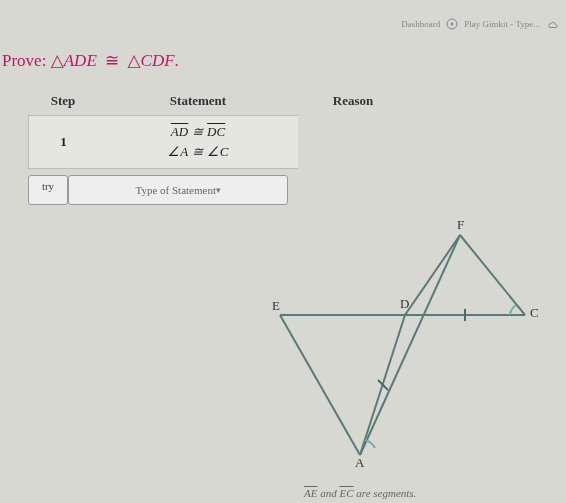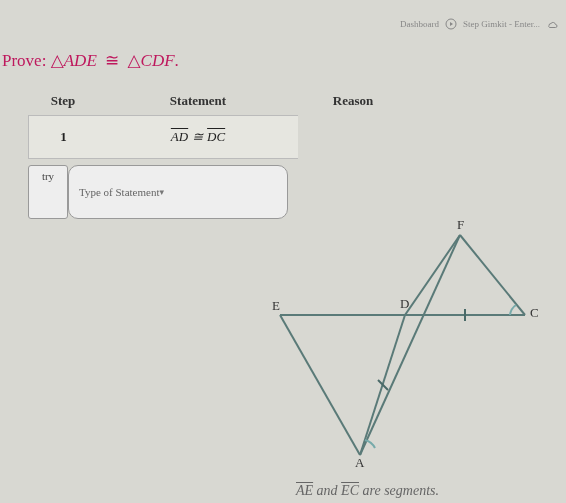--- a/index.html
+++ b/index.html
@@ -75,25 +75,25 @@
       color: #444;
       cursor: pointer;
       width: 40px;
       text-align: center;
     }
     .stmt-select {
       flex: 1;
       border: 1px solid #999;
       background: #eee;
       font-size: 11px;
-      padding: 20px 10px;
-      border-radius: 10px;
+      padding: 8px 10px;
+      border-radius: 3px;
       color: #666;
       display: flex;
-      justify-content: flex-start;
+      justify-content: center;
       align-items: center;
       cursor: pointer;
       max-width: 220px;
     }
     .chev { font-size: 9px; color: #777; }
     .figure {
       position: absolute;
       left: 230px;
       top: 205px;
       width: 320px;
@@ -101,37 +101,37 @@
     }
     .lbl {
       position: absolute;
       font-size: 13px;
       color: #333;
       font-family: 'Times New Roman', serif;
     }
     .footnote {
       position: absolute;
       bottom: 4px;
-      left: 296px;
-      font-size: 14px;
+      left: 304px;
+      font-size: 11px;
       color: #666;
       font-style: italic;
       font-family: Liberation Serif, serif;
     }
   </style>
 </head>
 <body>
 
 <div class="topbar">
   <span>Dashboard</span>
   <svg class="icon" viewBox="0 0 24 24">
       <circle cx="12" cy="12" r="10" fill="none" stroke="#888" stroke-width="2"></circle>
       <path d="M10 8l6 4-6 4z" fill="#888"></path>
     </svg>
-  <span>Step Gimkit - Enter...</span>
+  <span>Play Gimkit - Type...</span>
   <svg class="icon" viewBox="0 0 24 24">
       <path d="M6 15a4 4 0 014-4 5 5 0 019 2 3 3 0 010 6H7a3 3 0 01-1-4z" fill="none" stroke="#888" stroke-width="2"></path>
     </svg>
 </div>
 
 <div class="prove">
   <span>Prove:</span>
   <span class="tri"></span><i>ADE</i>
   <span class="cong"></span>
   <span class="tri"></span><i>CDF</i>.
@@ -141,20 +141,23 @@
   <div class="row">
     <div class="hdr col-step">Step</div>
     <div class="hdr col-stmt">Statement</div>
     <div class="hdr col-reason">Reason</div>
   </div>
   <div class="row">
     <div class="cell step col-step">1</div>
     <div class="cell stmt col-stmt">
       <div class="math-line">
         <span class="overline">AD</span><span class="cong"></span><span class="overline">DC</span>
+      </div>
+      <div class="math-line">
+        <span class="angle">A</span><span class="cong"></span><span class="angle">C</span>
       </div>
     </div>
   </div>
   <div class="input-row">
     <div class="try-btn">try</div>
     <div class="stmt-select">
       <span>Type of Statement</span>
       <span class="chev">▾</span>
     </div>
   </div>

